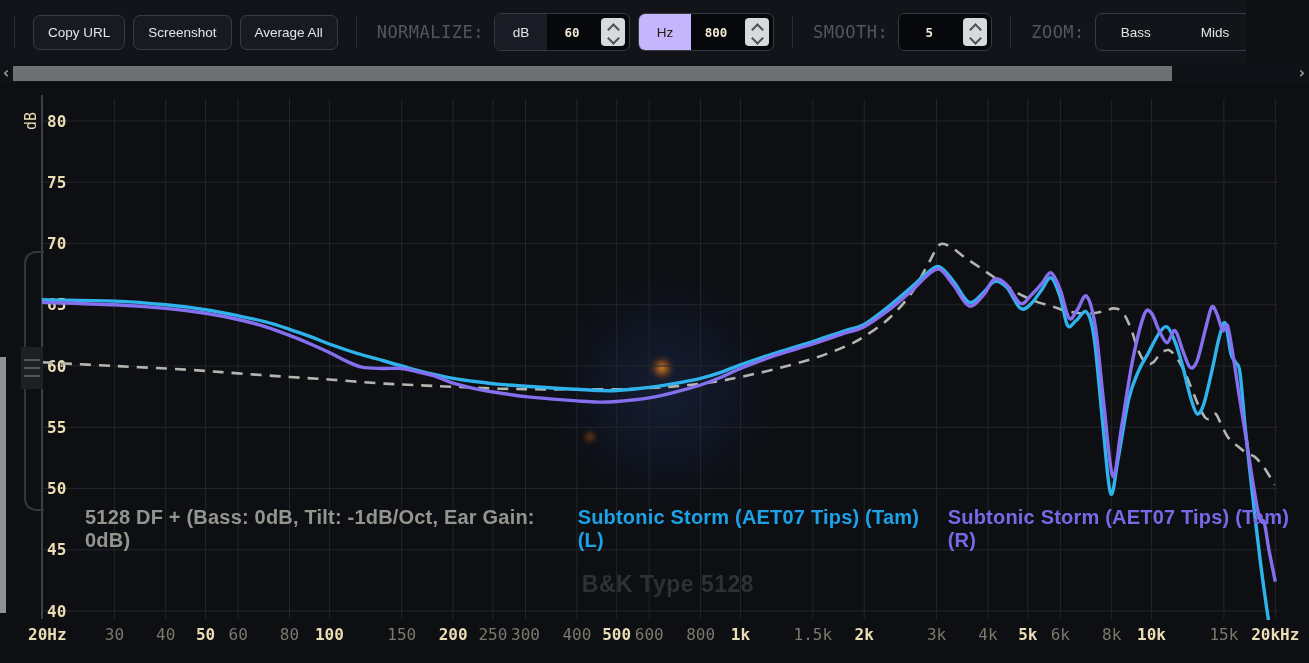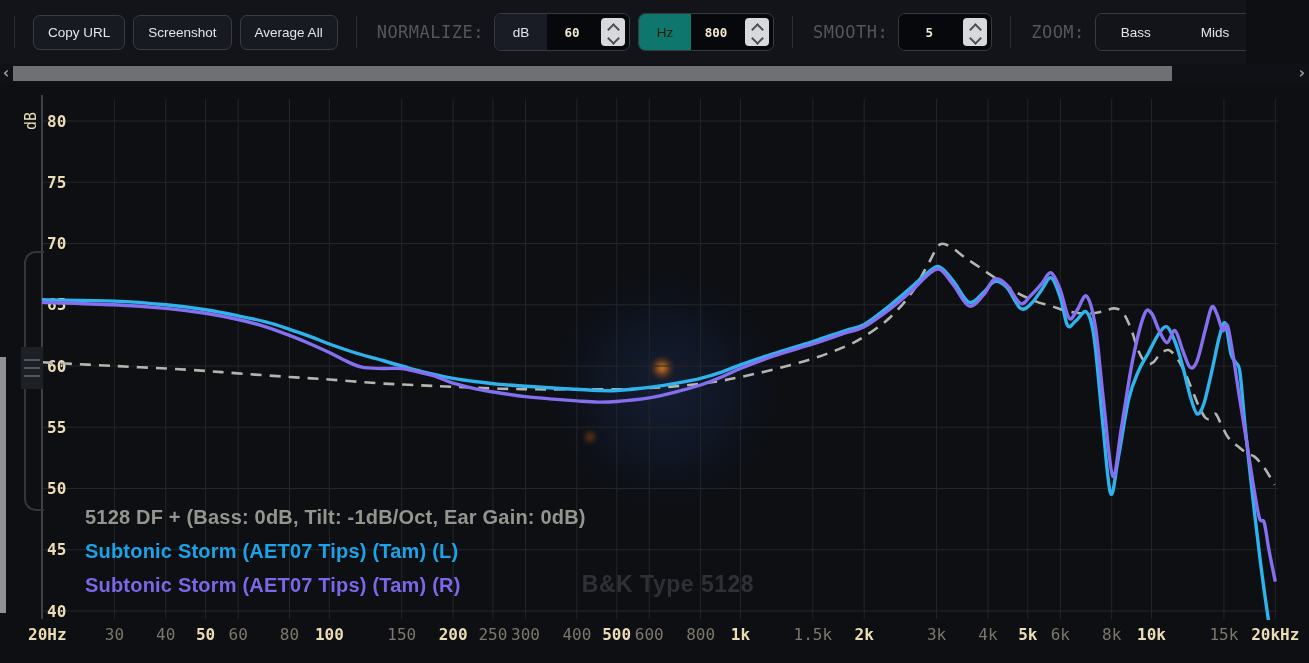--- a/index.html
+++ b/index.html
@@ -14,21 +14,21 @@
   .tb-div{width:1px;height:32px;background:#2b2e35;}
   .tb-btn{height:35px;padding:0 14px;margin:0 4px;background:#171a21;border:1px solid #383c45;
           border-radius:7px;color:#e3e5e8;font-size:13.5px;font-family:"Liberation Sans",sans-serif;
           cursor:pointer;}
   .tb-label{font-family:"DejaVu Sans Mono",monospace;font-size:17px;letter-spacing:.5px;
             color:#53565e;margin:0 6px;}
   .num-group{display:flex;align-items:center;height:36px;border:1px solid #363a42;border-radius:7px;
              overflow:hidden;margin:0 4px;background:#07080b;}
   .unit-btn{width:52px;height:36px;background:#191c24;border:none;color:#e3e5e8;font-size:13.5px;
             font-family:"Liberation Sans",sans-serif;cursor:pointer;}
-  .unit-btn.active{background:#0f766e;color:#2a1c08;}
+  .unit-btn.active{background:#c4b5fd;color:#2a1c08;}
   .num-input{width:46px;height:34px;background:#07080b;border:none;color:#f2e9d4;text-align:center;
              font:bold 12.5px "DejaVu Sans Mono",monospace;outline:none;}
   .spinner{width:24px;height:28px;background:#d7d9dd;border-radius:4px;margin:0 4px;
            display:flex;flex-direction:column;align-items:center;justify-content:center;cursor:pointer;}
   .chev{width:7px;height:7px;border:solid #4a4f58;border-width:0 2px 2px 0;}
   .chev.up{transform:rotate(-135deg);margin-top:4px;}
   .chev.down{transform:rotate(45deg);margin-top:0px;}
   .seg-group{display:flex;align-items:center;height:36px;border:1px solid #363a42;border-radius:7px;
              margin:0 4px;}
   .seg-btn{background:transparent;border:none;color:#e3e5e8;font-size:13.5px;padding:0 25px;
@@ -47,21 +47,21 @@
 
   
   .left-strip{position:absolute;left:0;top:357px;width:6px;height:256px;background:#8f9195;z-index:4;}
   .drawer-handle{position:absolute;left:24px;top:251px;width:18px;height:256px;
                  border:2px solid #33363c;border-right:none;border-radius:12px 0 0 12px;z-index:4;}
   .grip{position:absolute;left:21px;top:347px;width:22px;height:42px;background:#1d2025;z-index:5;
         display:flex;flex-direction:column;justify-content:center;gap:6px;padding:0 3px;box-sizing:border-box;}
   .grip span{display:block;height:2px;background:#51555c;}
 
   
-  .legend{position:absolute;left:85px;top:506px;display:flex;flex-direction:column;gap:11px;z-index:3;}
+  .legend{position:absolute;left:85px;top:506px;display:flex;flex-direction:row;gap:11px;z-index:3;}
   .legend-item{font-weight:bold;font-size:20px;letter-spacing:.2px;cursor:pointer;
                font-family:"Liberation Sans",sans-serif;}
   .watermark{position:absolute;left:522px;top:571px;width:292px;text-align:center;z-index:1;
              font-weight:bold;font-size:23px;color:#2e3036;letter-spacing:.5px;}
 </style>
 </head>
 <body>
 
 <div id="app">
 

